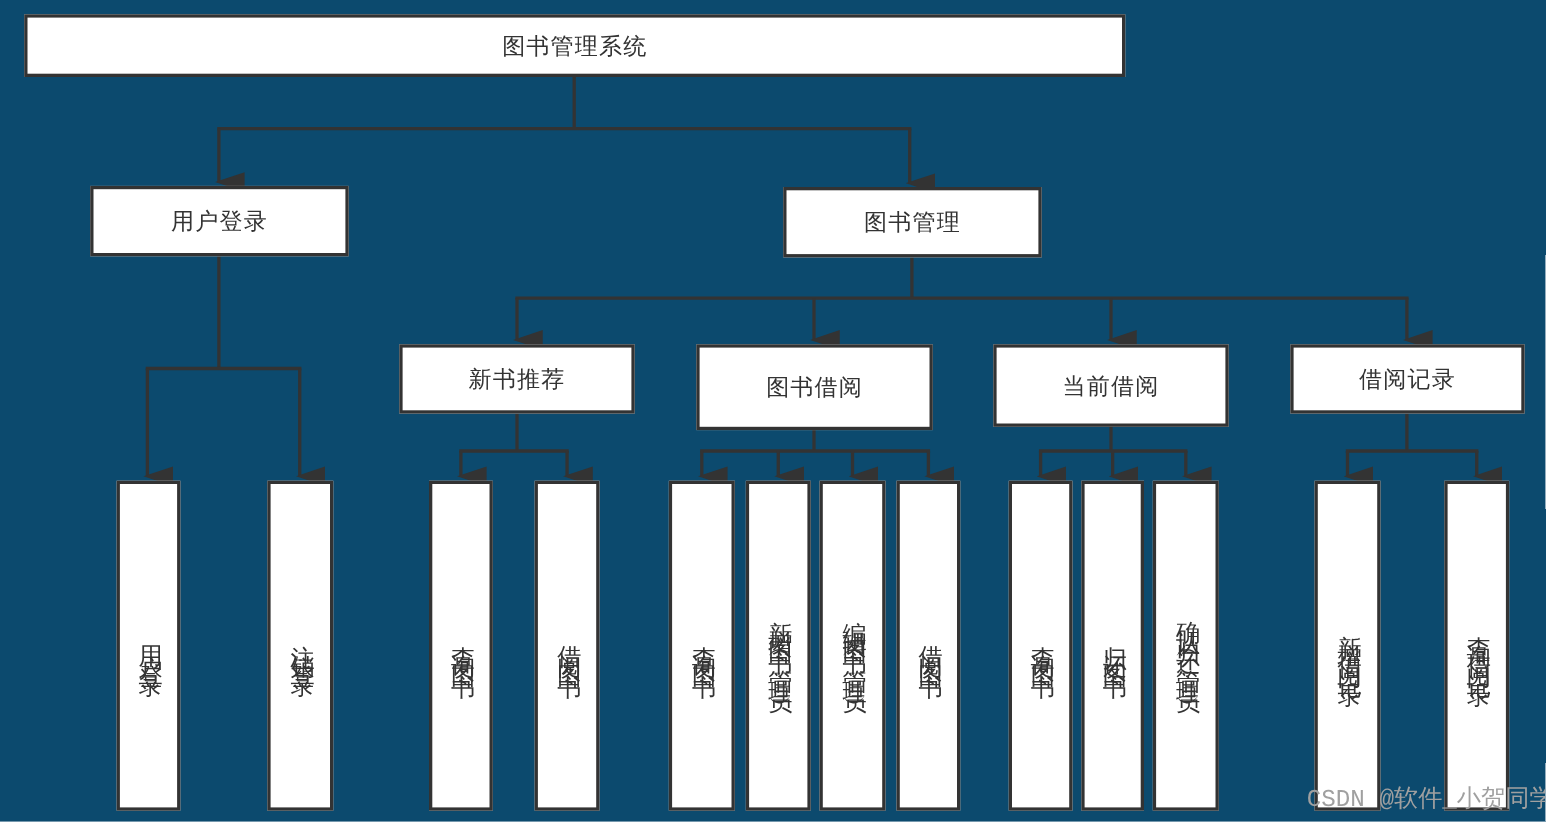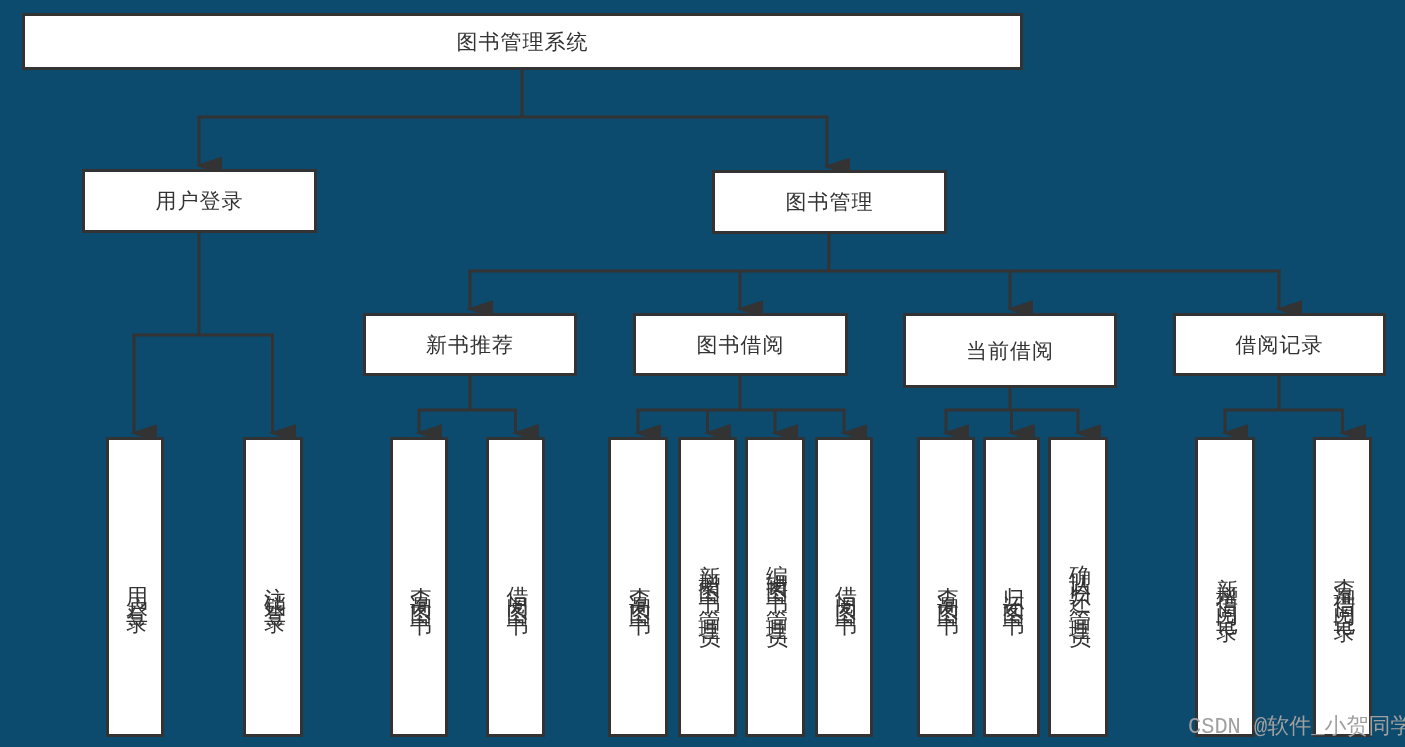--- a/index.html
+++ b/index.html
@@ -110,21 +110,21 @@
   <div class="box hbox" style="left:82px;top:169px;width:235px;height:64px">
     <span>用户登录</span>
   </div>
   <div class="box hbox" style="left:712px;top:170px;width:235px;height:64px">
     <span>图书管理</span>
   </div>
 
   <div class="box hbox" style="left:363px;top:313px;width:214px;height:63px">
     <span>新书推荐</span>
   </div>
-  <div class="box hbox" style="left:633px;top:313px;width:215px;height:63px">
+  <div class="box hbox" style="left:633px;top:313px;width:215px;height:78px">
     <span>图书借阅</span>
   </div>
   <div class="box hbox" style="left:903px;top:313px;width:214px;height:75px">
     <span>当前借阅</span>
   </div>
   <div class="box hbox" style="left:1173px;top:313px;width:213px;height:63px">
     <span>借阅记录</span>
   </div>
 
   <div class="box vbox" style="left:106px;top:437px;width:58px;height:300px">

